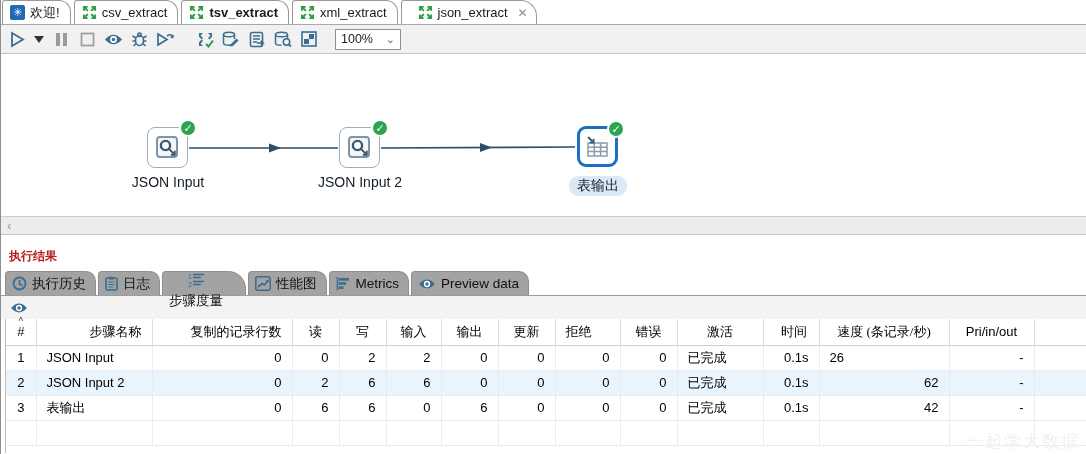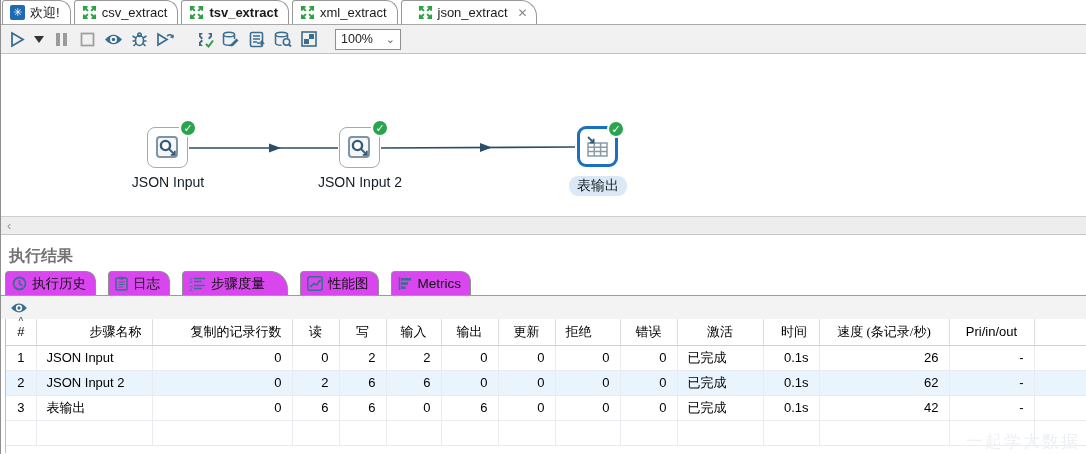--- a/index.html
+++ b/index.html
@@ -44,27 +44,27 @@
   .nlabel { position:absolute; transform:translateX(-50%); font-size:14px; color:#141e26; white-space:nowrap; }
   .nlabel.pill { background:#dbe9f6; border-radius:9px; padding:1px 8px; }
 
   
   .collapse-bar { height:19px; background:#ededed; border-top:1px solid #cdcdcd;
     border-bottom:1px solid #c4c4c4; display:flex; align-items:center; padding-left:6px; }
   .collapse-bar .chev { color:#9a9a9a; font-size:13px; line-height:1; }
 
   
   .results-title { height:36px; display:flex; align-items:center; padding:6px 0 0 8px;
-    font-size:16px; font-weight:bold; color:#737373; }
+    font-size:12px; font-weight:bold; color:#b91c1c; }
   .rtabs { height:25px; display:flex; align-items:flex-end; padding-left:4px;
     border-bottom:1px solid #9c9c9c; }
   .rtab { display:flex; align-items:center; gap:5px; height:24px; padding:0 9px 0 6px;
     border:1px solid #8f8f8f; border-bottom:none; border-radius:4px 10px 0 0;
-    background:#d946ef; margin-right:12px; white-space:nowrap; font-size:13.5px; }
-  .rtab.active { border-radius:4px 18px 0 0; padding-right:22px; position:relative; z-index:2; }
+    background:#a3a3a3; margin-right:2px; white-space:nowrap; font-size:13.5px; }
+  .rtab.active { border-radius:4px 18px 0 0; padding-right:22px; position:relative; z-index:2;flex-direction:column; }
   .rtab svg { flex:none; }
   .filter-row { height:23px; background:#f3f3f3; display:flex; align-items:center; padding-left:9px; }
 
   
   .grid-wrap { margin-left:4px; border-left:1px solid #bfbfbf; height:134px; position:relative; }
   table.grid { border-collapse:collapse; table-layout:fixed; width:1082px; }
   .grid th { font-weight:normal; height:26px; background:#fff; border-right:1px solid #dedede;
     border-bottom:1px solid #cfcfcf; font-size:13px; color:#000; position:relative; padding:0 10px; }
   .grid td { height:25px; border-right:1px solid #e8ebef; border-bottom:1px solid #e8ebef;
     font-size:13px; padding:0 10px; color:#000; white-space:nowrap; overflow:hidden; }
@@ -299,20 +299,28 @@
     <span>性能图</span>
   </div>
   <div class="rtab">
     <svg width="15" height="15" viewBox="0 0 15 15">
         <path d="M1.5 1 L1.5 14" stroke="#3a6d90" stroke-width="1.6"></path>
         <rect x="3" y="2" width="10" height="2.6" fill="#3a6d90"></rect>
         <rect x="3" y="6.2" width="7" height="2.6" fill="#3a6d90"></rect>
         <rect x="3" y="10.4" width="4.5" height="2.6" fill="#3a6d90"></rect>
       </svg>
     <span>Metrics</span>
+  </div>
+  <div class="rtab">
+    <svg width="18" height="12" viewBox="0 0 19 13">
+        <path d="M1 6.5 Q9.5 -3 18 6.5 Q9.5 16 1 6.5 Z" fill="#3a6d90"></path>
+        <circle cx="9.5" cy="6.5" r="3.4" fill="#fff"></circle>
+        <circle cx="9.5" cy="6.5" r="1.8" fill="#3a6d90"></circle>
+      </svg>
+    <span>Preview data</span>
   </div>
 </div>
 
 <div class="filter-row">
   <svg width="18" height="12" viewBox="0 0 19 13">
       <path d="M1 6.5 Q9.5 -3 18 6.5 Q9.5 16 1 6.5 Z" fill="#3a6d90"></path>
       <circle cx="9.5" cy="6.5" r="3.4" fill="#fff"></circle>
       <circle cx="9.5" cy="6.5" r="1.8" fill="#3a6d90"></circle>
     </svg>
 </div>
@@ -345,21 +353,21 @@
           <td style="text-align: right;">0</td>
           <td style="text-align: right;">0</td>
           <td style="text-align: right;">2</td>
           <td style="text-align: right;">2</td>
           <td style="text-align: right;">0</td>
           <td style="text-align: right;">0</td>
           <td style="text-align: right;">0</td>
           <td style="text-align: right;">0</td>
           <td style="text-align: left;">已完成</td>
           <td style="text-align: right;">0.1s</td>
-          <td style="text-align: right;">26</td>
+          <td style="text-align: left;">26</td>
           <td style="text-align: right;">-</td>
           <td></td>
         </tr>
         <tr class="alt">
           <td style="text-align: center;">2</td>
           <td style="text-align: left;">JSON Input 2</td>
           <td style="text-align: right;">0</td>
           <td style="text-align: right;">2</td>
           <td style="text-align: right;">6</td>
           <td style="text-align: right;">6</td>

